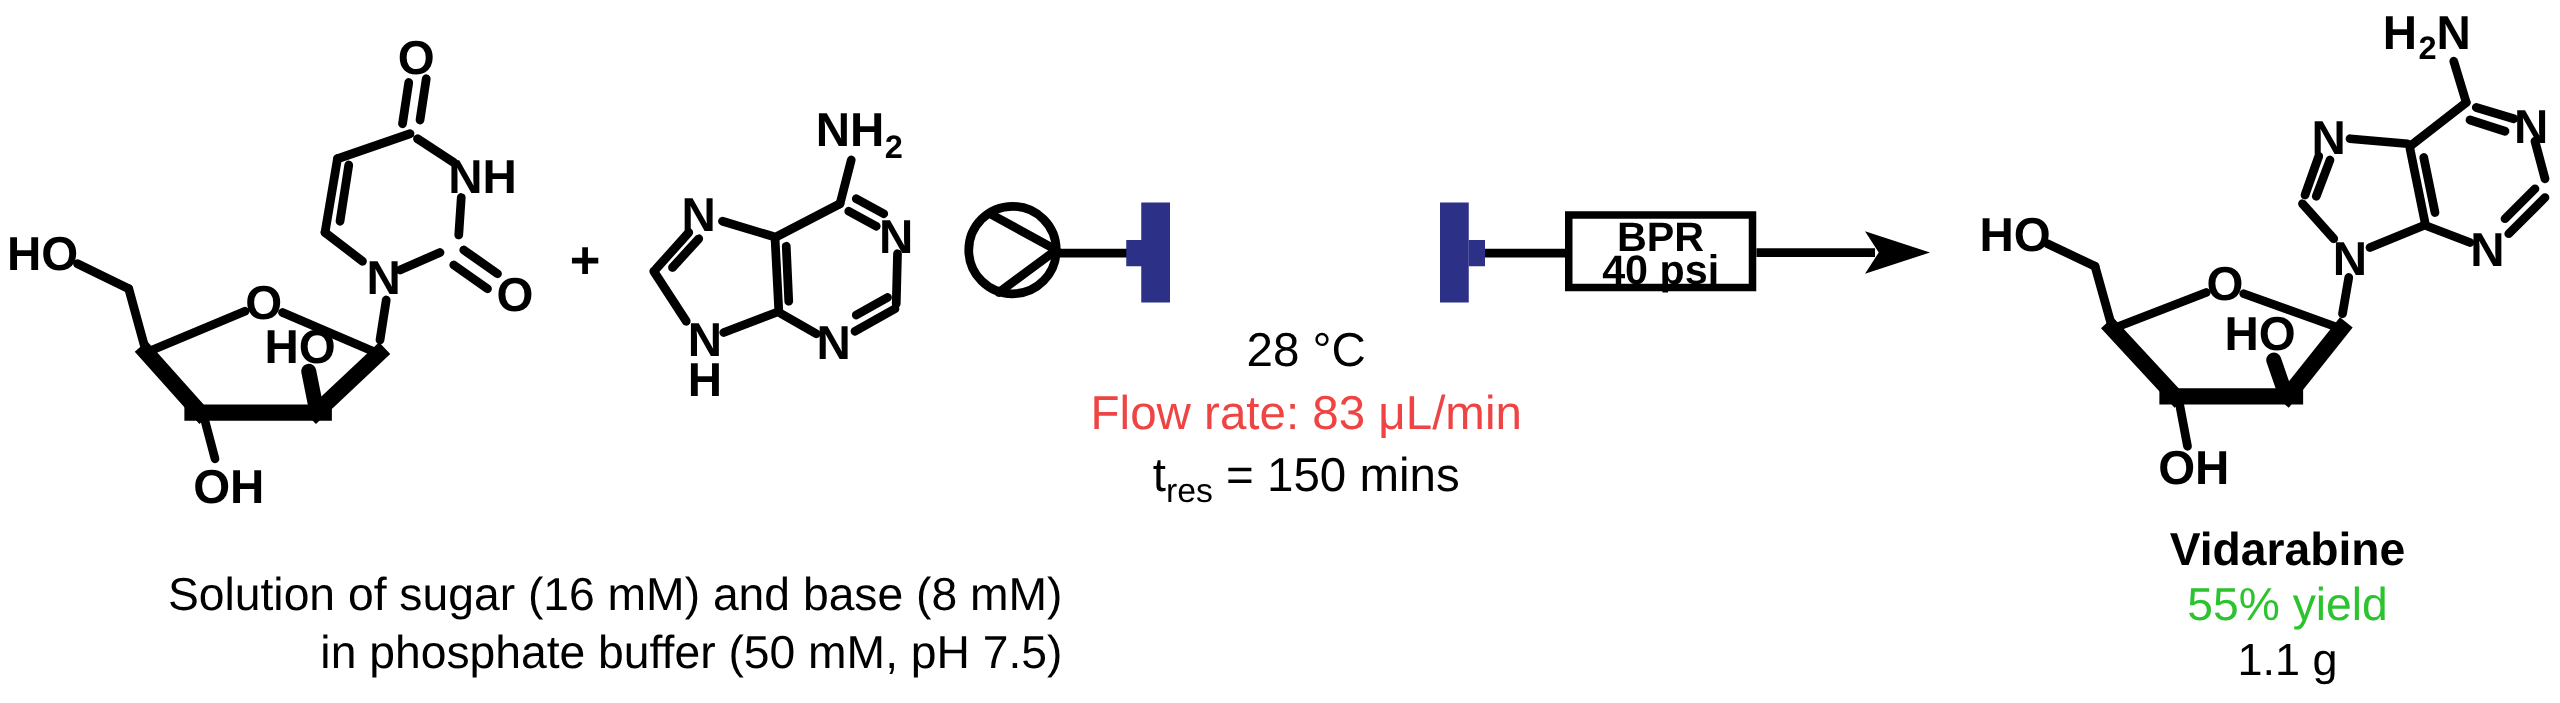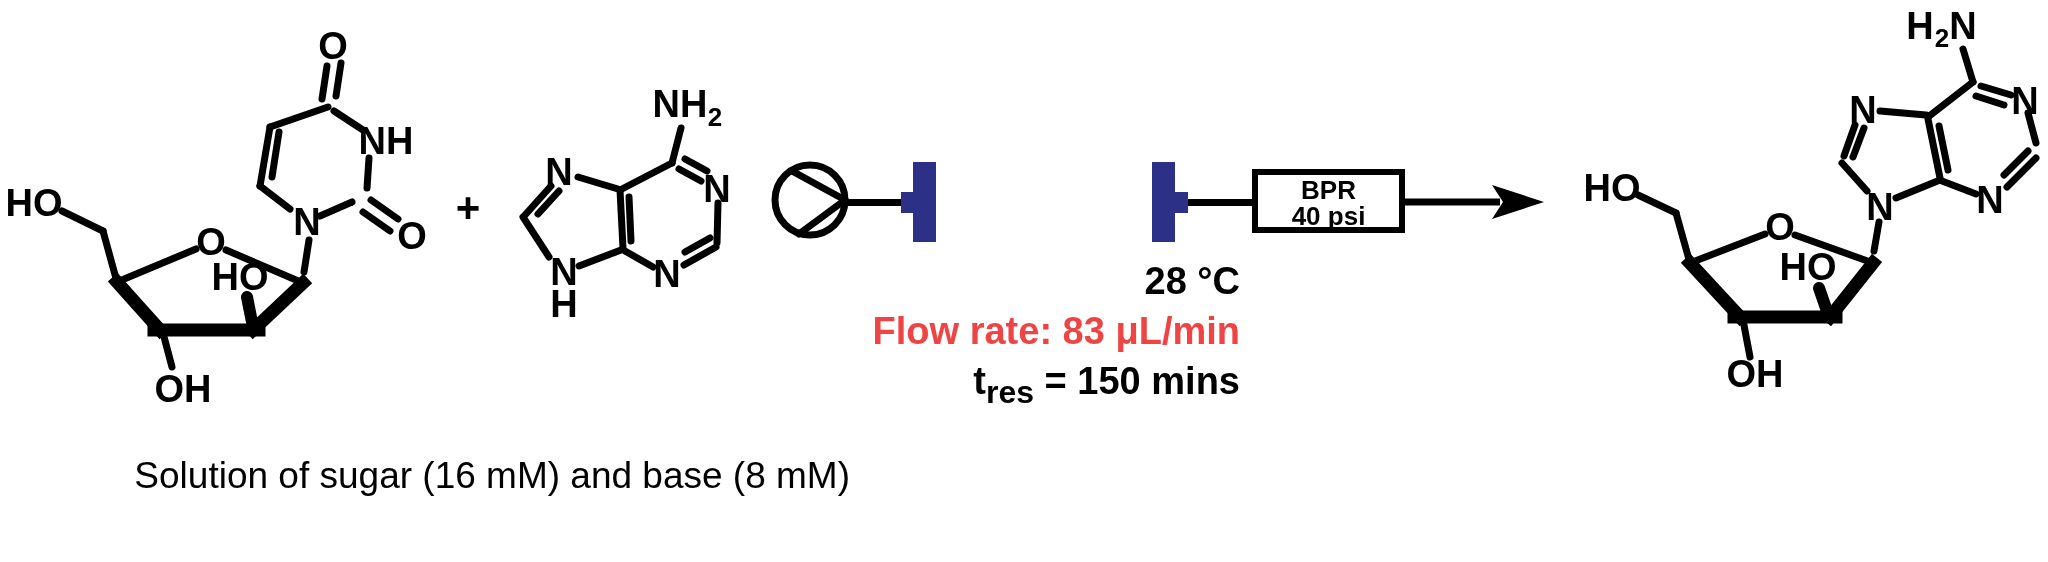--- a/index.html
+++ b/index.html
@@ -12,25 +12,25 @@
   .plus{position:absolute;left:444px;top:184px;width:48px;height:48px;
         font-size:42px;font-weight:bold;text-align:center;line-height:48px;}
   .tube{position:absolute;height:7px;background:#000;top:199px;}
   .cap{position:absolute;background:#2c3087;}
   .reactor-body{position:absolute;left:936px;top:170px;width:216px;height:63px;background:#e1e1e1;
                 text-align:center;font-weight:bold;font-size:24px;line-height:28px;padding-top:4px;
                 box-sizing:border-box;}
   .reactor-body .it{font-style:italic;}
   .bpr{position:absolute;left:1252px;top:169px;width:153px;height:64px;background:#fff;
        border:6px solid #000;box-sizing:border-box;text-align:center;
-       font-weight:bold;font-size:26px;line-height:26px;padding-top:2px;}
-  .conditions{position:absolute;left:850px;top:257px;width:390px;text-align:right;font-size:38px;font-weight:bold;}
+       font-weight:bold;font-size:33px;line-height:26px;padding-top:2px;}
+  .conditions{position:absolute;left:850px;top:257px;width:390px;text-align:center;font-size:38px;}
   .conditions .cline{height:50px;line-height:48px;}
   .flowrate{color:#3e10c8;}
-  .tres sub{font-size:32px;}
+  .tres sub{font-size:27px;}
   .prodlabels{position:absolute;left:1680px;top:418px;width:300px;text-align:center;
               font-size:37px;line-height:44px;}
   .prodname{font-weight:bold;}
   .yield{color:#2cc32f;}
   .amount{font-size:36px;}
   .caption{position:absolute;left:50px;top:453px;width:800px;text-align:right;
            font-size:37px;line-height:46px;}
 </style>
 </head>
 <body>
@@ -169,18 +169,24 @@
     <text class="atom" x="2025" y="114" text-anchor="middle">N</text>
     <text class="atom" x="1990" y="213" text-anchor="middle">N</text>
     <text class="atom" x="1863" y="123" text-anchor="middle">N</text>
     <text class="atom" x="1880" y="220" text-anchor="middle">N</text>
     <text class="atom" x="1780" y="240" text-anchor="middle">O</text>
     <text class="atom" x="1808" y="280" text-anchor="middle">HO</text>
     <text class="atom" x="1755" y="387" text-anchor="middle">OH</text>
     <text class="atom" x="1612" y="201" text-anchor="middle">HO</text>
   </svg>
 
+  <div class="prodlabels">
+    <div class="prodname">Vidarabine</div>
+    <div class="yield" style="color: rgb(44, 195, 47);">55% yield</div>
+    <div class="amount">1.1 g</div>
+  </div>
 
   <div class="caption">
     <div>Solution of sugar (16 mM) and base (8 mM)</div>
+    <div>in phosphate buffer (50 mM, pH 7.5)</div>
   </div>
 
 </div>
 
 </body></html>

